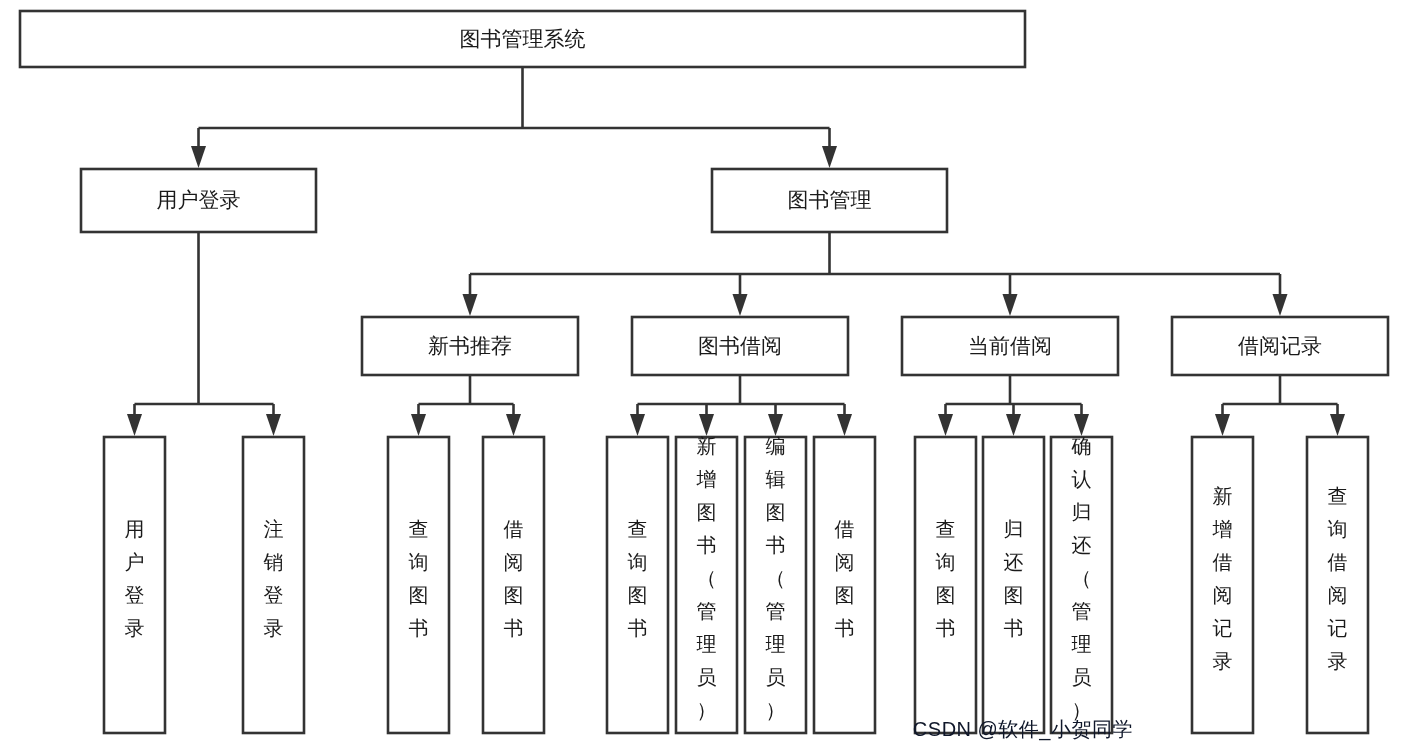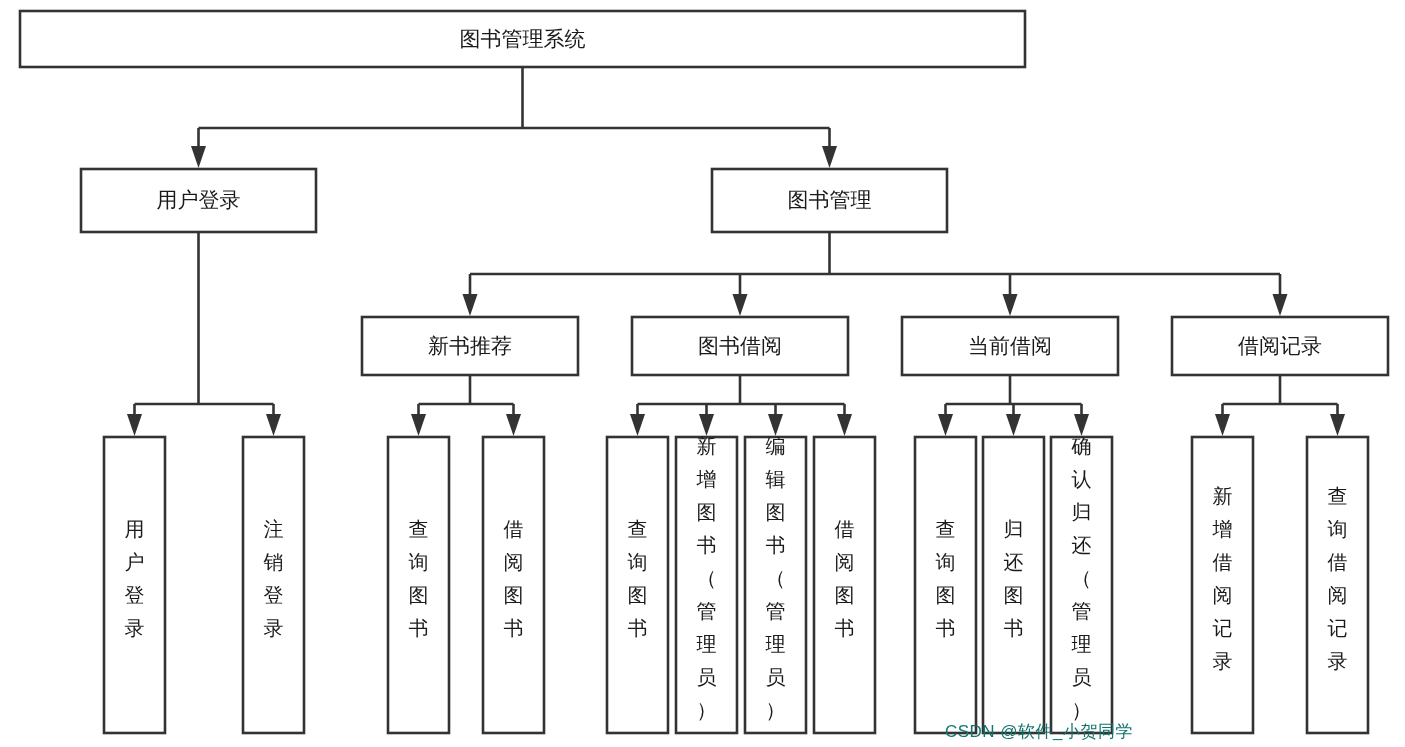--- a/index.html
+++ b/index.html
@@ -54,22 +54,22 @@
     font-family: "Liberation Sans", "DejaVu Sans", sans-serif;
     font-size: 20px;
     fill: #1a1a1a;
     text-anchor: middle;
   }
   .watermark-text {
     position: absolute;
     right: 8px;
     bottom: 4px;
     font-family: "Liberation Sans", "DejaVu Sans", sans-serif;
-    font-size: 17px;
-    color: #0f766e;
+    font-size: 20px;
+    color: #0f172a;
     white-space: nowrap;
     letter-spacing: 0.5px;
     user-select: none;
   }
 </style>
 </head>
 <body>
 
 <div id="diagram-root">
 

